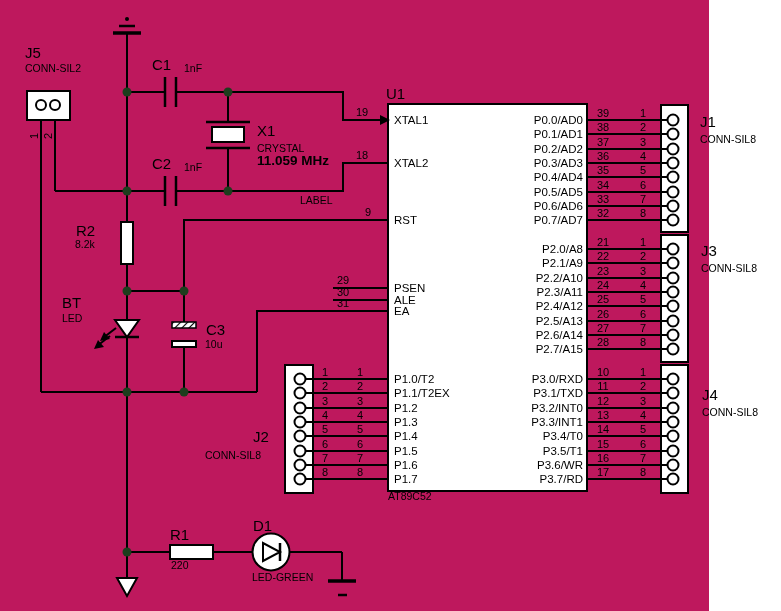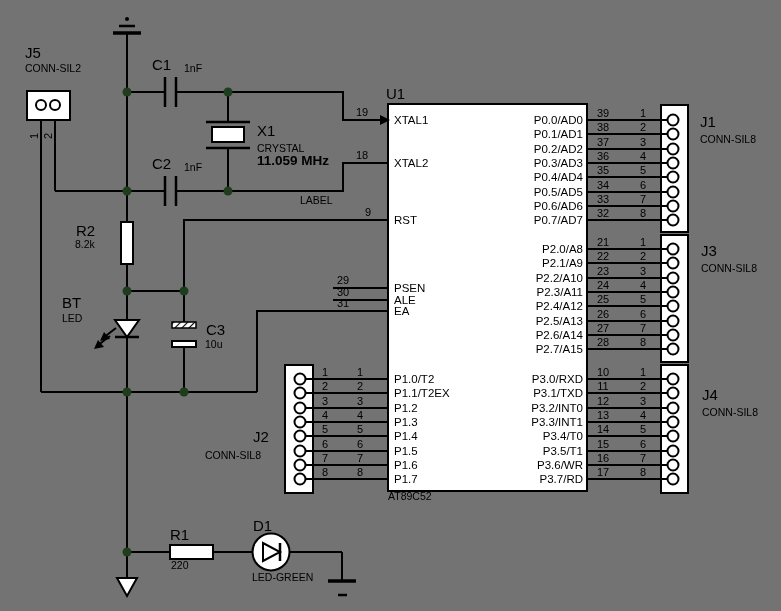--- a/index.html
+++ b/index.html
@@ -1,16 +1,16 @@
 <!DOCTYPE html>
 <html><head>
 <meta charset="utf-8">
 <style>
   html,body{margin:0;padding:0;background:#ffffff;}
-  .stage{width:781px;height:611px;position:relative;background:#737373;}
+  .stage{width:709px;height:611px;position:relative;background:#be185d;}
   svg{display:block;}
   text{font-family:"Liberation Sans","DejaVu Sans",sans-serif;fill:#000000;}
   .ref{font-size:15px;}
   .val{font-size:10.5px;}
   .pin{font-size:11.5px;}
   .num{font-size:11px;}
   .mhz{font-size:13.5px;font-weight:700;}
   .mid{text-anchor:middle;}
   .end{text-anchor:end;}
   .w{stroke:#000;stroke-width:2;fill:none;}

